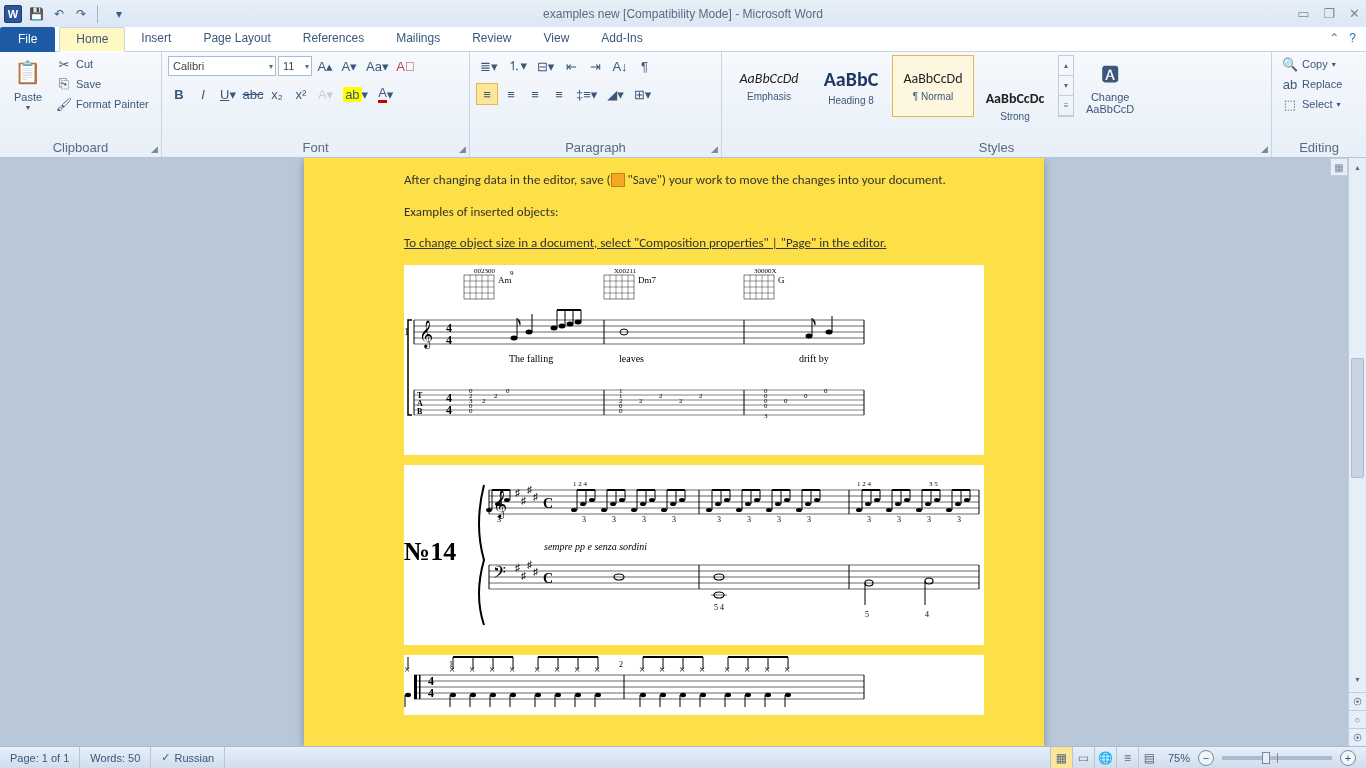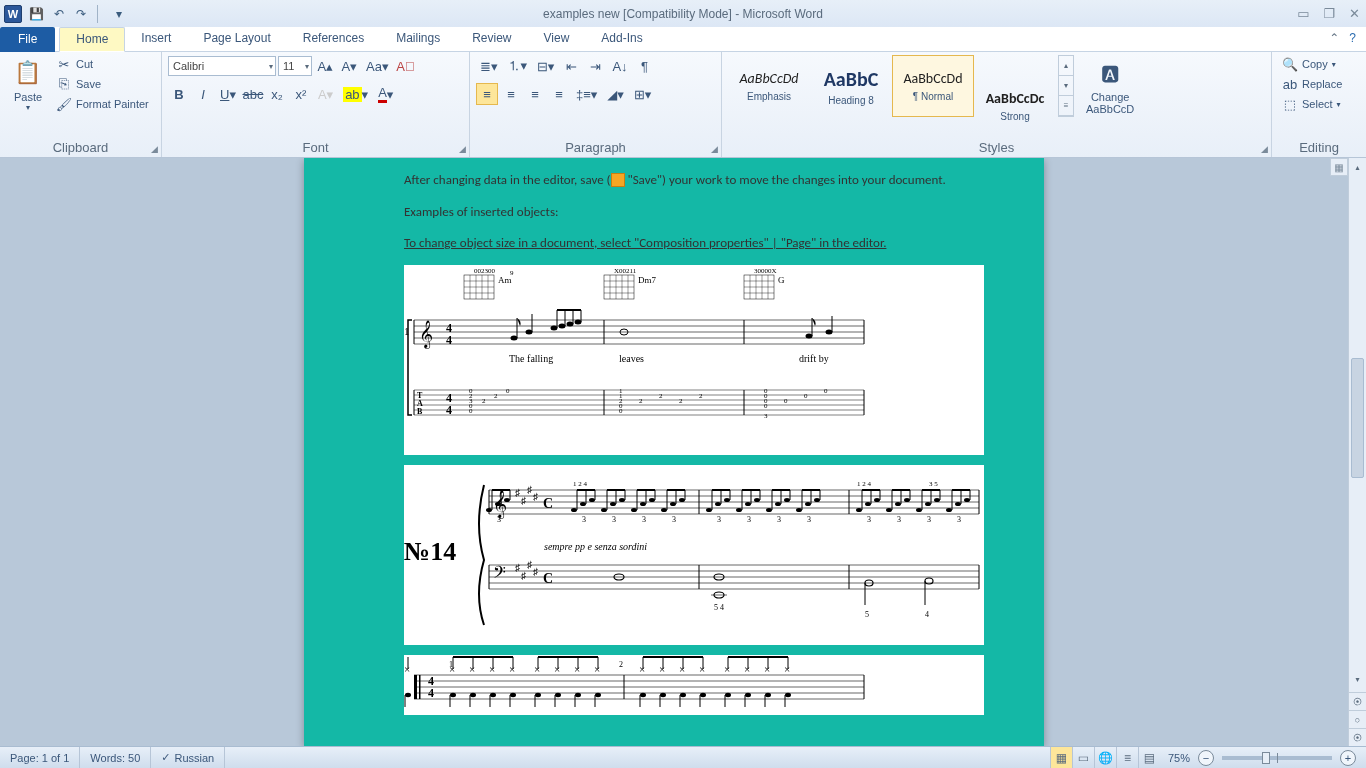--- a/index.html
+++ b/index.html
@@ -36,21 +36,21 @@
 .rb.sel{background:#fde69a;border:1px solid #e5b84e;}
 .styles-gallery{display:flex;gap:0;}
 .style-item{width:82px;height:62px;border:1px solid transparent;display:flex;flex-direction:column;align-items:center;justify-content:center;cursor:pointer;padding:2px;}
 .style-item.sel{border:1px solid #e5b84e;background:#fef7e0;}
 .style-preview{font-family:Calibri,sans-serif;color:#1f1f1f;margin-bottom:4px;}
 .style-name{font-size:10px;color:#3b577a;}
 .gallery-scroll{width:16px;display:flex;flex-direction:column;border:1px solid #c0cddb;}
 .gallery-scroll div{flex:1;display:flex;align-items:center;justify-content:center;font-size:8px;color:#5a6b7d;border-bottom:1px solid #c0cddb;cursor:pointer;}
 .workspace{position:absolute;top:158px;bottom:22px;left:0;right:0;background:#b8c8d9;display:flex;}
 .page-area{flex:1;display:flex;justify-content:center;overflow:hidden;position:relative;}
-.page{width:740px;background:#14b8a6;box-shadow:0 2px 8px rgba(0,0,0,0.3);padding:12px 60px 20px 100px;font-family:Calibri,sans-serif;font-size:13px;color:#333;line-height:1.5;position:relative;}
+.page{width:740px;background:#fde047;box-shadow:0 2px 8px rgba(0,0,0,0.3);padding:12px 60px 20px 100px;font-family:Calibri,sans-serif;font-size:13px;color:#333;line-height:1.5;position:relative;}
 .page p{margin-bottom:12px;}
 .save-icon-inline{display:inline-block;width:14px;height:14px;background:#f5a623;border:1px solid #c77e10;vertical-align:text-bottom;}
 .link-text{text-decoration:underline;color:#333;}
 .music-obj{margin:10px 0;background:#fff;}
 .music-obj svg{display:block;}
 .vscroll{width:18px;background:#e7eef7;border-left:1px solid #c0cddb;position:relative;}
 .vscroll .up,.vscroll .down{height:18px;display:flex;align-items:center;justify-content:center;font-size:8px;color:#5a6b7d;cursor:pointer;}
 .vscroll .down{position:absolute;bottom:58px;width:100%;}
 .vscroll .thumb{position:absolute;top:200px;left:2px;right:2px;height:120px;background:#c8d4e2;border:1px solid #a9bcd1;border-radius:2px;}
 .vscroll .nav{position:absolute;bottom:0;width:100%;}

